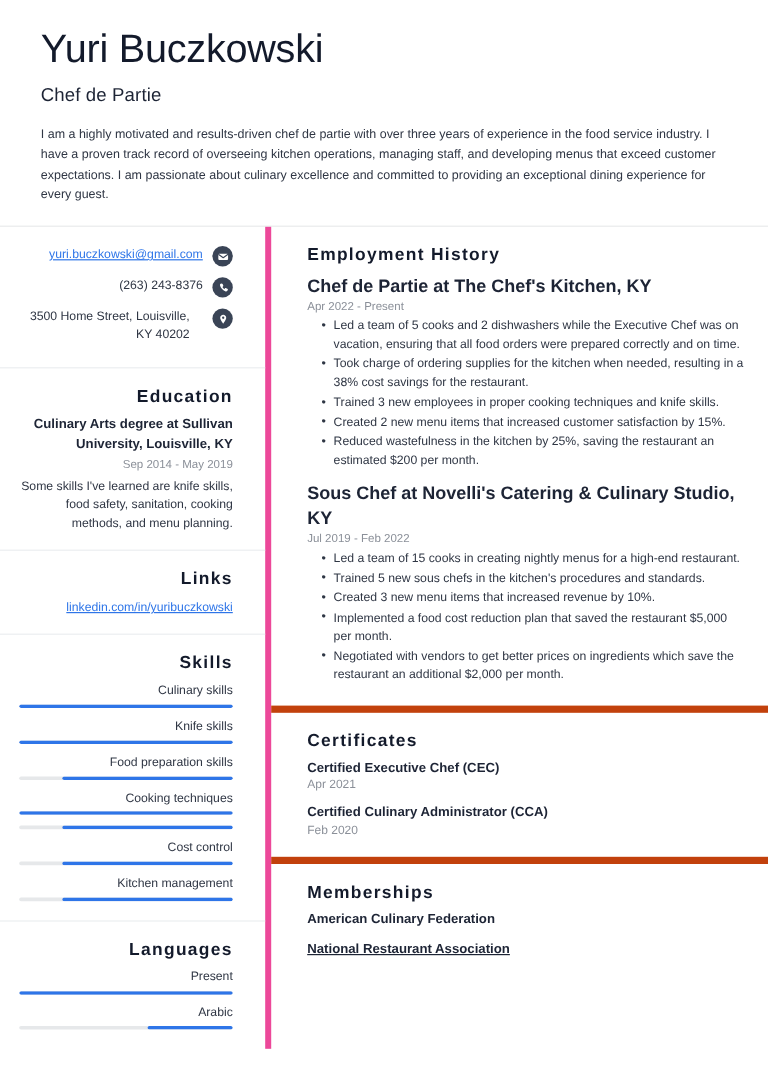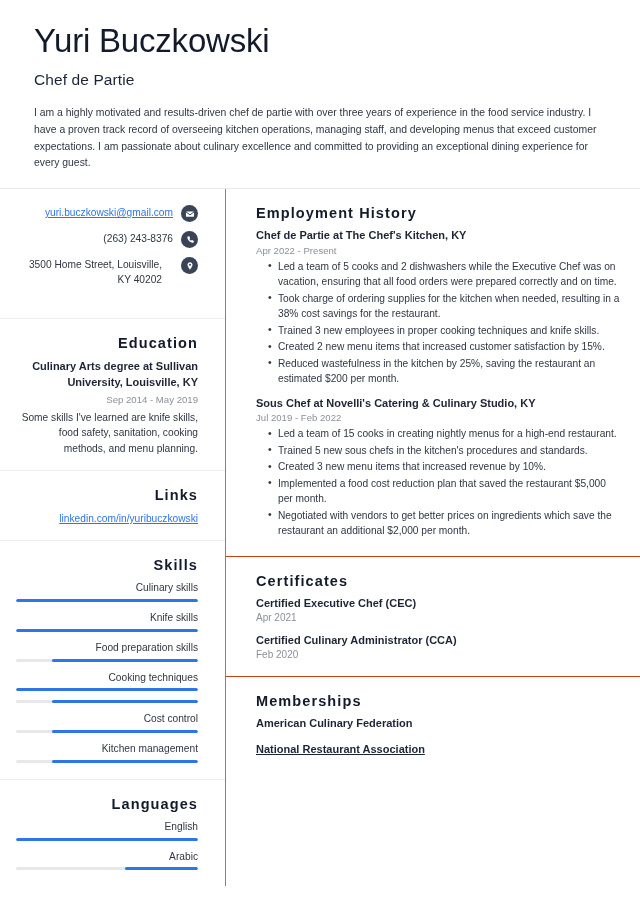--- a/index.html
+++ b/index.html
@@ -41,41 +41,41 @@
     color: #2f3644;
     max-width: 574px;
   }
 
   
   .columns { display: flex; border-top: 1px solid #e9eaec; }
 
   .sidebar {
     width: 226px;
     flex: 0 0 226px;
-    border-right: 1px solid #ec4899;
+    border-right: 5px solid #ec4899;
     text-align: right;
   }
 
   .main { flex: 1 1 auto; }
 
   .s-block { padding: 16px 27px 14px 16px; border-bottom: 1px solid #eceef0; }
   .s-block:last-child { border-bottom: none; }
 
-  .m-block { padding: 16px 18px 16px 30px; border-bottom: 1px solid #c2410c; }
+  .m-block { padding: 16px 18px 16px 30px; border-bottom: 6px solid #c2410c; }
   .m-block:last-child { border-bottom: none; }
 
   
   .contact-row {
     display: flex;
     align-items: flex-start;
     justify-content: flex-end;
     gap: 8px;
     margin-bottom: 9px;
   }
-  .contact-row:last-child { margin-bottom: 16px; gap: 19px; }
+  .contact-row:last-child { margin-bottom: 4px; gap: 19px; }
 
   .contact-text {
     font-size: 10.2px;
     line-height: 1.45;
     color: #2f3644;
     text-align: right;
     padding-top: 1px;
   }
   .contact-text.link { color: #2e75e8; text-decoration: underline; }
 
@@ -156,21 +156,21 @@
     right: 0; top: 0; bottom: 0;
     background: #2e75e8;
     border-radius: 2px;
   }
 
   
   .job { margin-top: 9px; }
   .job:first-of-type { margin-top: 2px; }
 
   .job-head {
-    font-size: 11px;
+    font-size: 15px;
     font-weight: 700;
     color: #1d2435;
     line-height: 1.4;
   }
   .job-date {
     font-size: 9.6px;
     color: #8b9099;
     margin-top: 1px;
     margin-bottom: 3px;
   }
@@ -316,21 +316,21 @@
                 <div class="bar-fill" style="width: 80%;"></div>
               </div>
             </div>
           </div>
       </div>
 
       <div class="s-block">
         <div class="s-head">Languages</div>
         <div id="languages-list">
             <div class="bar-item">
-              <div class="bar-label">English</div>
+              <div class="bar-label">Present</div>
               <div class="bar-track">
                 <div class="bar-fill" style="width: 100%;"></div>
               </div>
             </div>
             <div class="bar-item">
               <div class="bar-label">Arabic</div>
               <div class="bar-track">
                 <div class="bar-fill" style="width: 40%;"></div>
               </div>
             </div>

